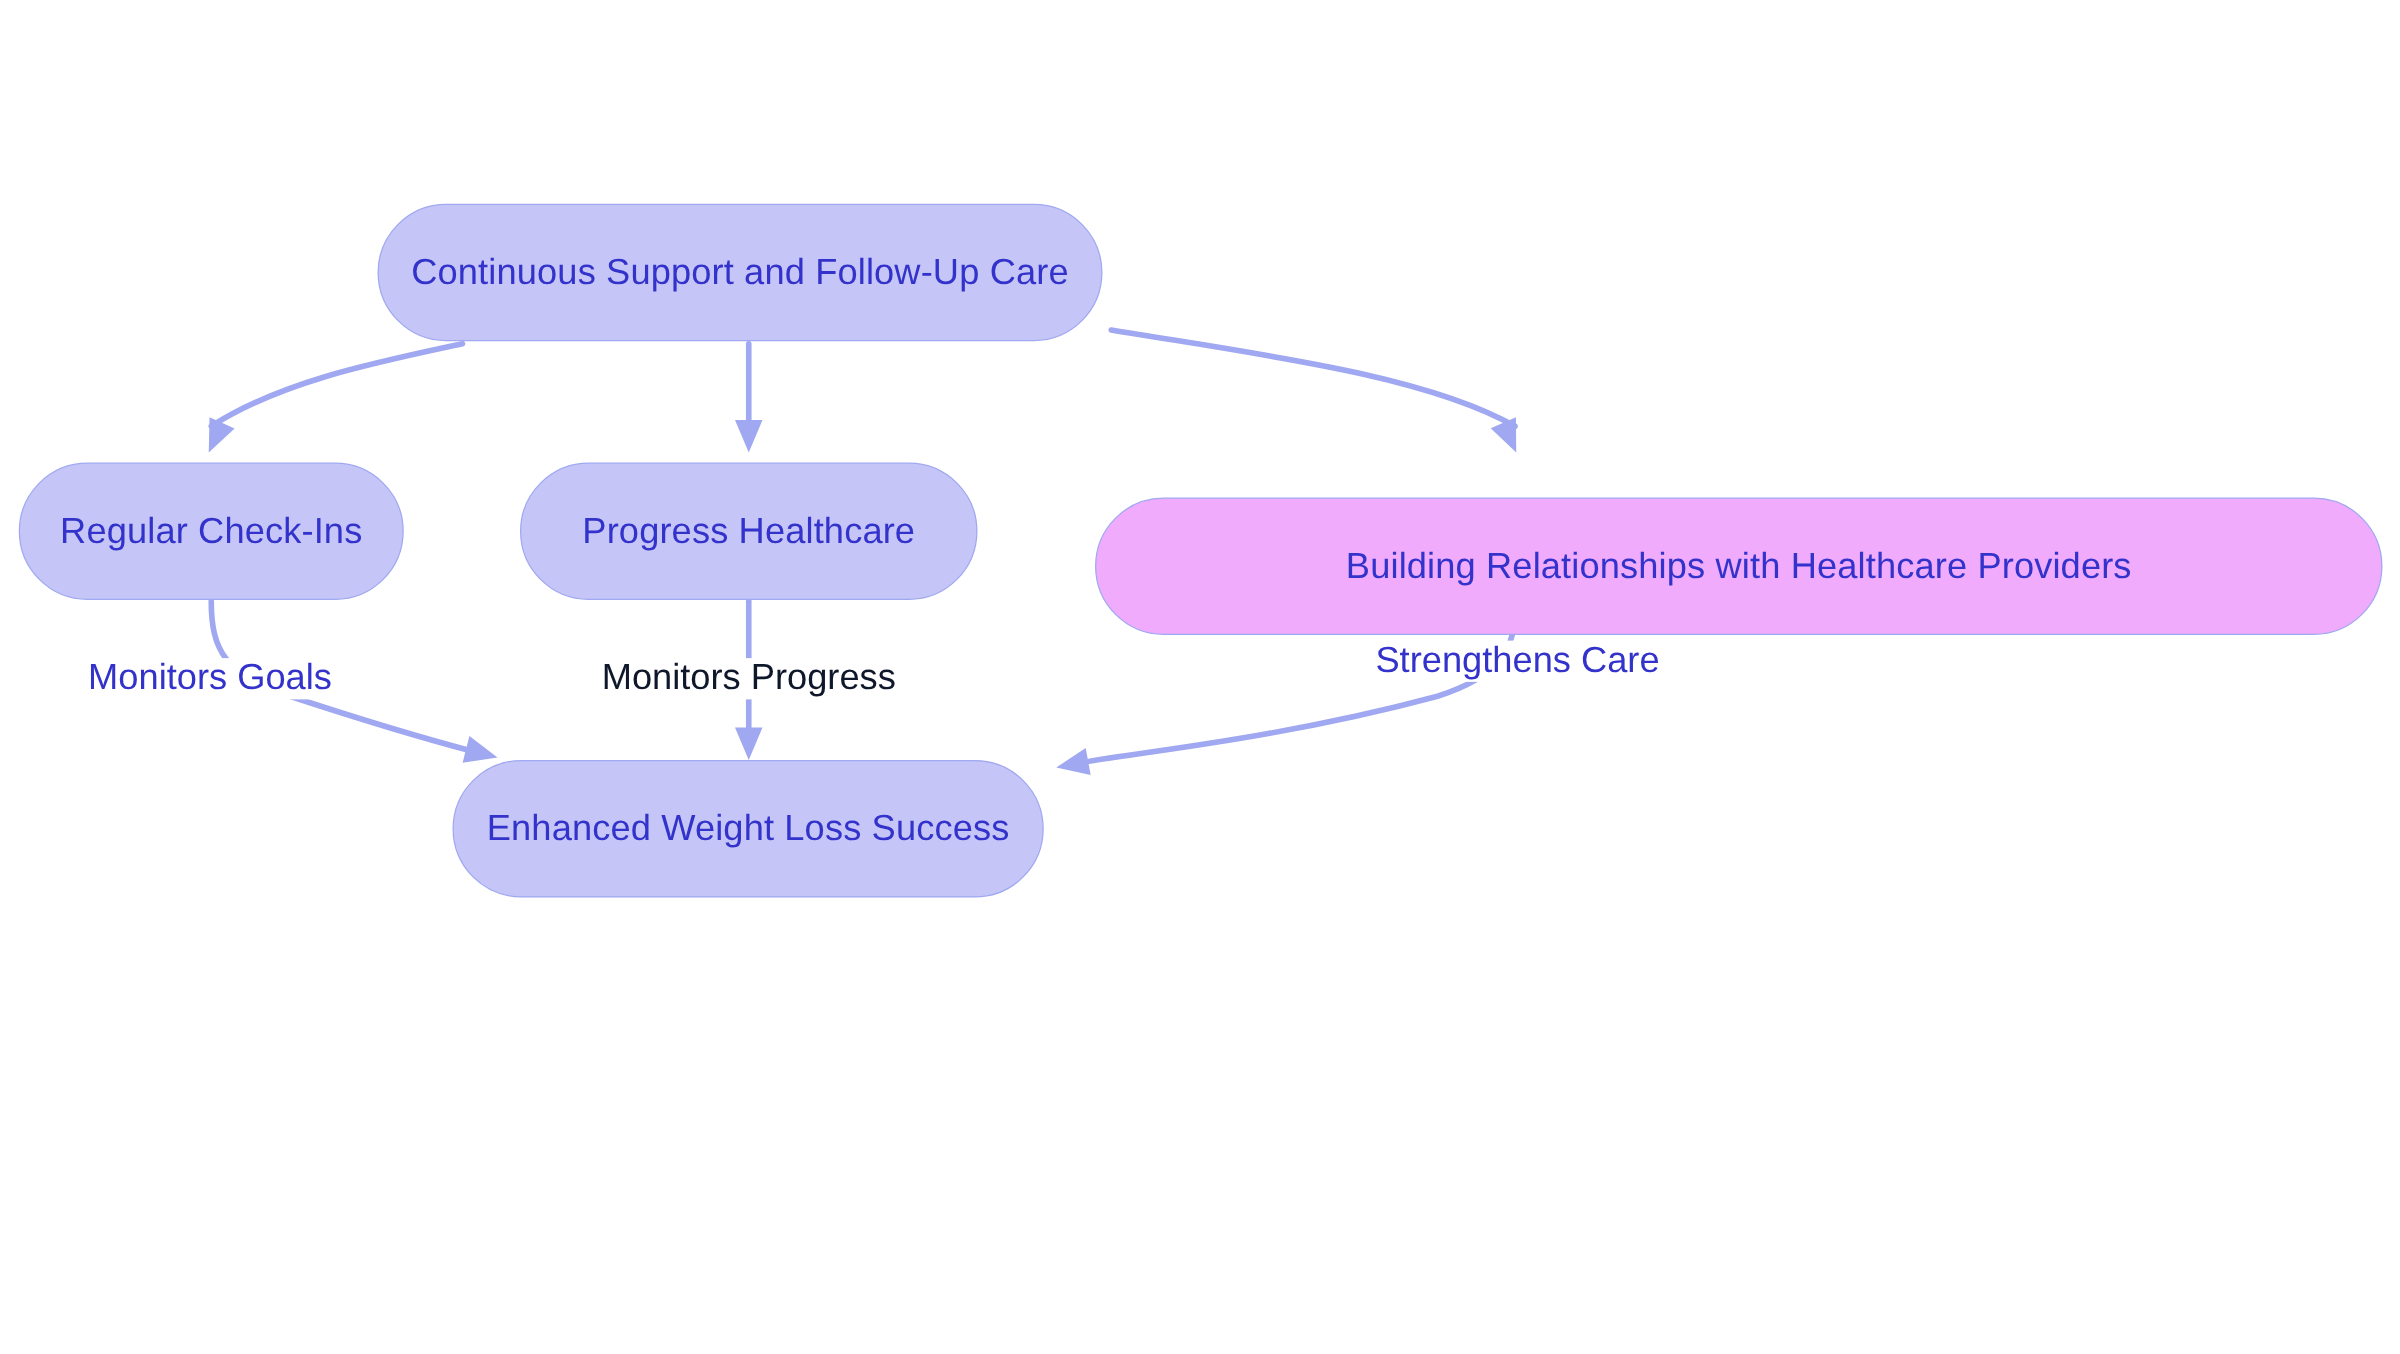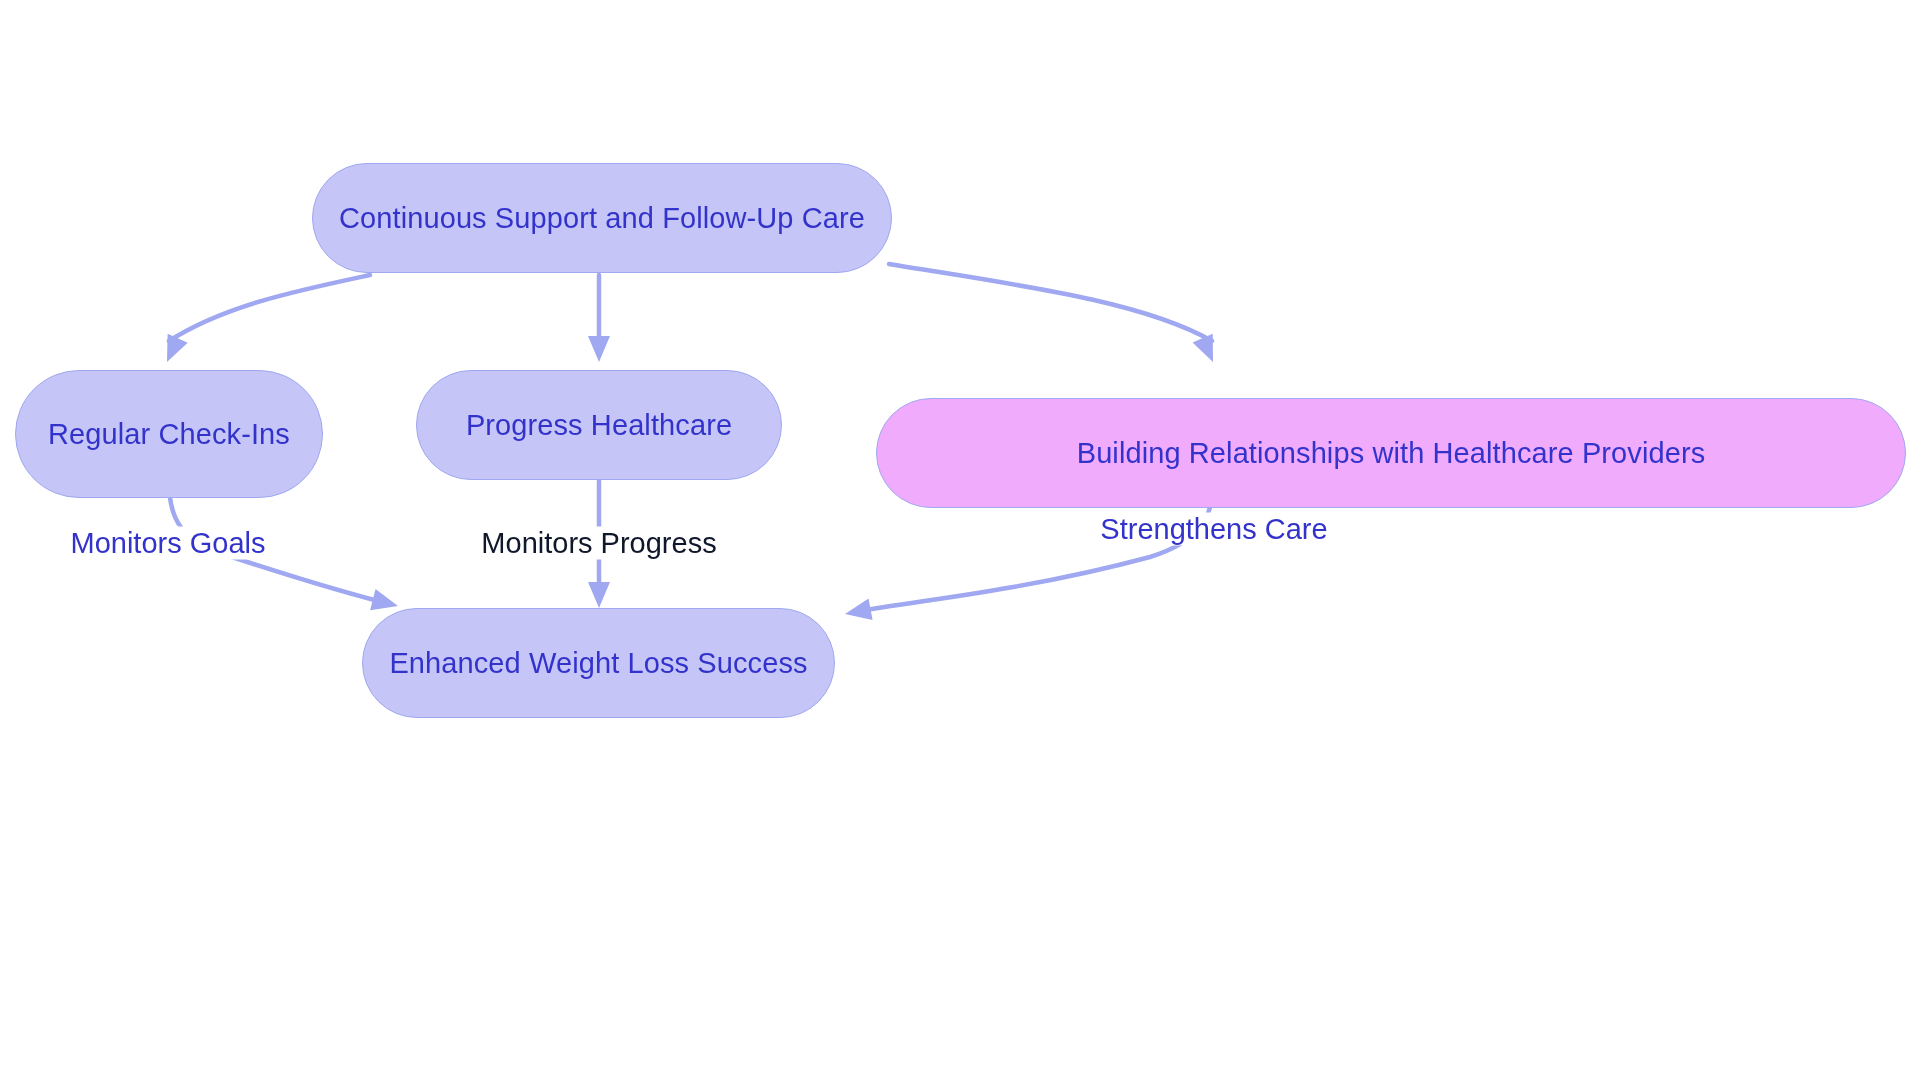--- a/index.html
+++ b/index.html
@@ -74,24 +74,24 @@
         <polygon points="167,362 167.63070915017767,333.77585774610884 187.69542402456,342.79845255080556" fill="#9fa8f0"></polygon>
         <polygon points="599,362 588,336 610,336" fill="#9fa8f0"></polygon>
         <polygon points="1213,362 1192.5446692940088,342.54288187555665 1212.719903419519,333.7702011005108" fill="#9fa8f0"></polygon>
         <polygon points="398,606 370.08205559808874,610.1938503039323 375.5491323501756,588.8839682820442" fill="#9fa8f0"></polygon>
         <polygon points="599,608 588,582 610,582" fill="#9fa8f0"></polygon>
         <polygon points="845,614 868.5525517006267,598.4347403365924 872.572138922606,620.0644171387293" fill="#9fa8f0"></polygon>
       </g>
   </svg>
 
   <div id="node-layer">
-      <div class="node" style="left: 312px; top: 163px; width: 580px; height: 110px; background: rgb(197, 198, 247); border-color: rgb(159, 168, 240);">
+      <div class="node" style="left: 302px; top: 163px; width: 580px; height: 110px; background: rgb(197, 198, 247); border-color: rgb(159, 168, 240);">
         <span class="node-label" style="color: rgb(51, 51, 204);">Continuous Support and Follow-Up Care</span>
       </div>
-      <div class="node" style="left: 15px; top: 370px; width: 308px; height: 128px; background: rgb(197, 198, 247); border-color: rgb(159, 168, 240);">
+      <div class="node" style="left: 15px; top: 370px; width: 308px; height: 110px; background: rgb(197, 198, 247); border-color: rgb(159, 168, 240);">
         <span class="node-label" style="color: rgb(51, 51, 204);">Regular Check-Ins</span>
       </div>
       <div class="node" style="left: 416px; top: 370px; width: 366px; height: 110px; background: rgb(197, 198, 247); border-color: rgb(159, 168, 240);">
         <span class="node-label" style="color: rgb(51, 51, 204);">Progress Healthcare</span>
       </div>
       <div class="node" style="left: 876px; top: 370px; width: 1030px; height: 110px; background: #f0abfc; border-color: rgb(159, 168, 240); margin-top: 28px;">
         <span class="node-label" style="color: rgb(51, 51, 204);">Building Relationships with Healthcare Providers</span>
       </div>
       <div class="node" style="left: 362px; top: 608px; width: 473px; height: 110px; background: rgb(197, 198, 247); border-color: rgb(159, 168, 240);">
         <span class="node-label" style="color: rgb(51, 51, 204);">Enhanced Weight Loss Success</span>

